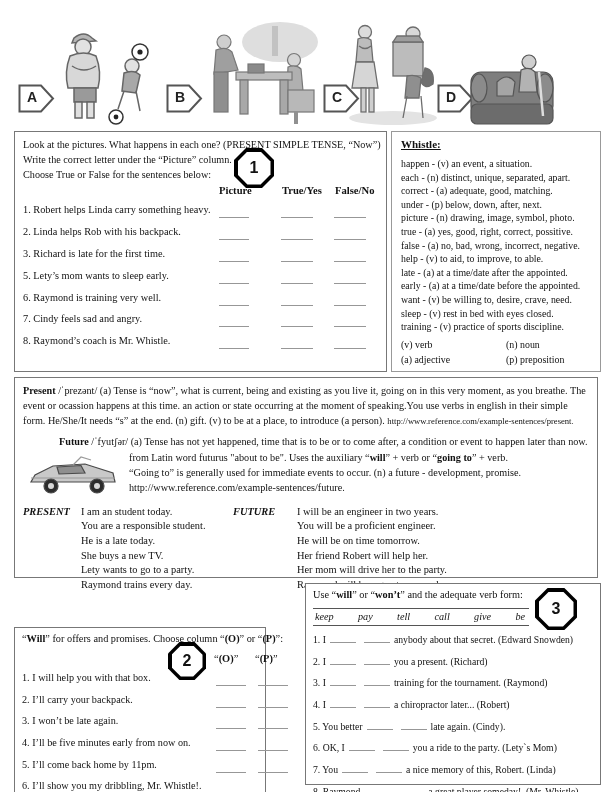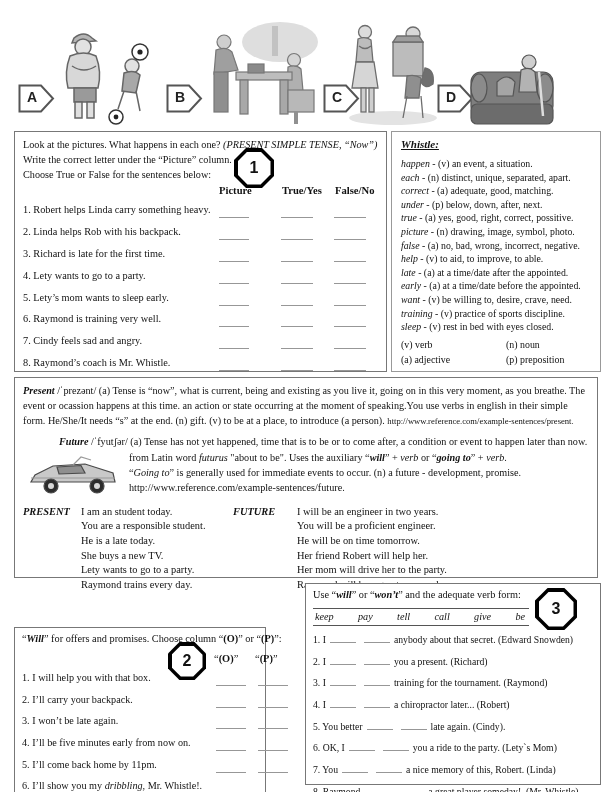--- a/index.html
+++ b/index.html
@@ -3,21 +3,21 @@
 <meta charset="utf-8">
 <style>
   * { margin:0; padding:0; box-sizing:border-box; }
   html,body { background:#fff; }
   .page {
     position:relative; width:612px; height:792px; background:#ffffff;
     font-family:"Liberation Serif", serif; color:#111; overflow:hidden;
   }
   .box { position:absolute; border:1px solid #777; background:#fff; }
   .rb { font-weight:bold; }
-  .ri { font-style:italic; }
+  .ri { }
   .ru { text-decoration:underline; }
   .rs { font-size:8.6px; }
   .blank { display:inline-block; border-bottom:1.5px solid #979797; height:12px; }
 
   
   .plabel { position:absolute; width:37px; height:29px; }
   .plabel svg { position:absolute; left:0; top:0; }
   .plabel span { position:absolute; left:2px; top:5px; width:24px; text-align:center;
     font-family:"Liberation Sans", sans-serif; font-weight:bold; font-size:14px; color:#222; }
   .pic { position:absolute; }
@@ -206,26 +206,20 @@
           <span class="blank s1b3"></span>
         </div>
 
         <div class="s1row">
           <span>3. Richard is late for the first time.</span>
           <span class="blank s1b1"></span>
           <span class="blank s1b2"></span>
           <span class="blank s1b3"></span>
         </div>
 
-        <div class="s1row">
-          <span>4. Lety wants to go to a party.</span>
-          <span class="blank s1b1"></span>
-          <span class="blank s1b2"></span>
-          <span class="blank s1b3"></span>
-        </div>
 
         <div class="s1row">
           <span>5. Lety’s mom wants to sleep early.</span>
           <span class="blank s1b1"></span>
           <span class="blank s1b2"></span>
           <span class="blank s1b3"></span>
         </div>
 
         <div class="s1row">
           <span>6. Raymond is training very well.</span>
@@ -255,37 +249,37 @@
     <div class="gentries">
 
         <div class="gentry"><span class="ri">happen</span><span> - (v) an event, a situation.</span></div>
 
         <div class="gentry"><span class="ri">each</span><span> - (n) distinct, unique, separated, apart.</span></div>
 
         <div class="gentry"><span class="ri">correct</span><span> - (a) adequate, good, matching.</span></div>
 
         <div class="gentry"><span class="ri">under</span><span> - (p) below, down, after, next.</span></div>
 
+        <div class="gentry"><span class="ri">picture</span><span> - (n) drawing, image, symbol, photo.</span></div>
+
         <div class="gentry"><span class="ri">true</span><span> - (a) yes, good, right, correct, possitive.</span></div>
 
-        <div class="gentry"><span class="ri">picture</span><span> - (n) drawing, image, symbol, photo.</span></div>
-
         <div class="gentry"><span class="ri">false</span><span> - (a) no, bad, wrong, incorrect, negative.</span></div>
 
         <div class="gentry"><span class="ri">help</span><span> - (v) to aid, to improve, to able.</span></div>
 
         <div class="gentry"><span class="ri">late</span><span> - (a) at a time/date after the appointed.</span></div>
 
         <div class="gentry"><span class="ri">early</span><span> - (a) at a time/date before the appointed.</span></div>
 
         <div class="gentry"><span class="ri">want</span><span> - (v) be willing to, desire, crave, need.</span></div>
 
+        <div class="gentry"><span class="ri">sleep</span><span> - (v) rest in bed with eyes closed.</span></div>
+
         <div class="gentry"><span class="ri">training</span><span> - (v) practice of sports discipline.</span></div>
-
-        <div class="gentry"><span class="ri">sleep</span><span> - (v) rest in bed with eyes closed.</span></div>
       </div>
     <div class="gkey">
       <span>(v) verb</span>
       <span>(n) noun</span>
       <span>(a) adjective</span>
       <span>(p) preposition</span>
     </div>
   </div>
 
   <div class="box" id="tensebox">

